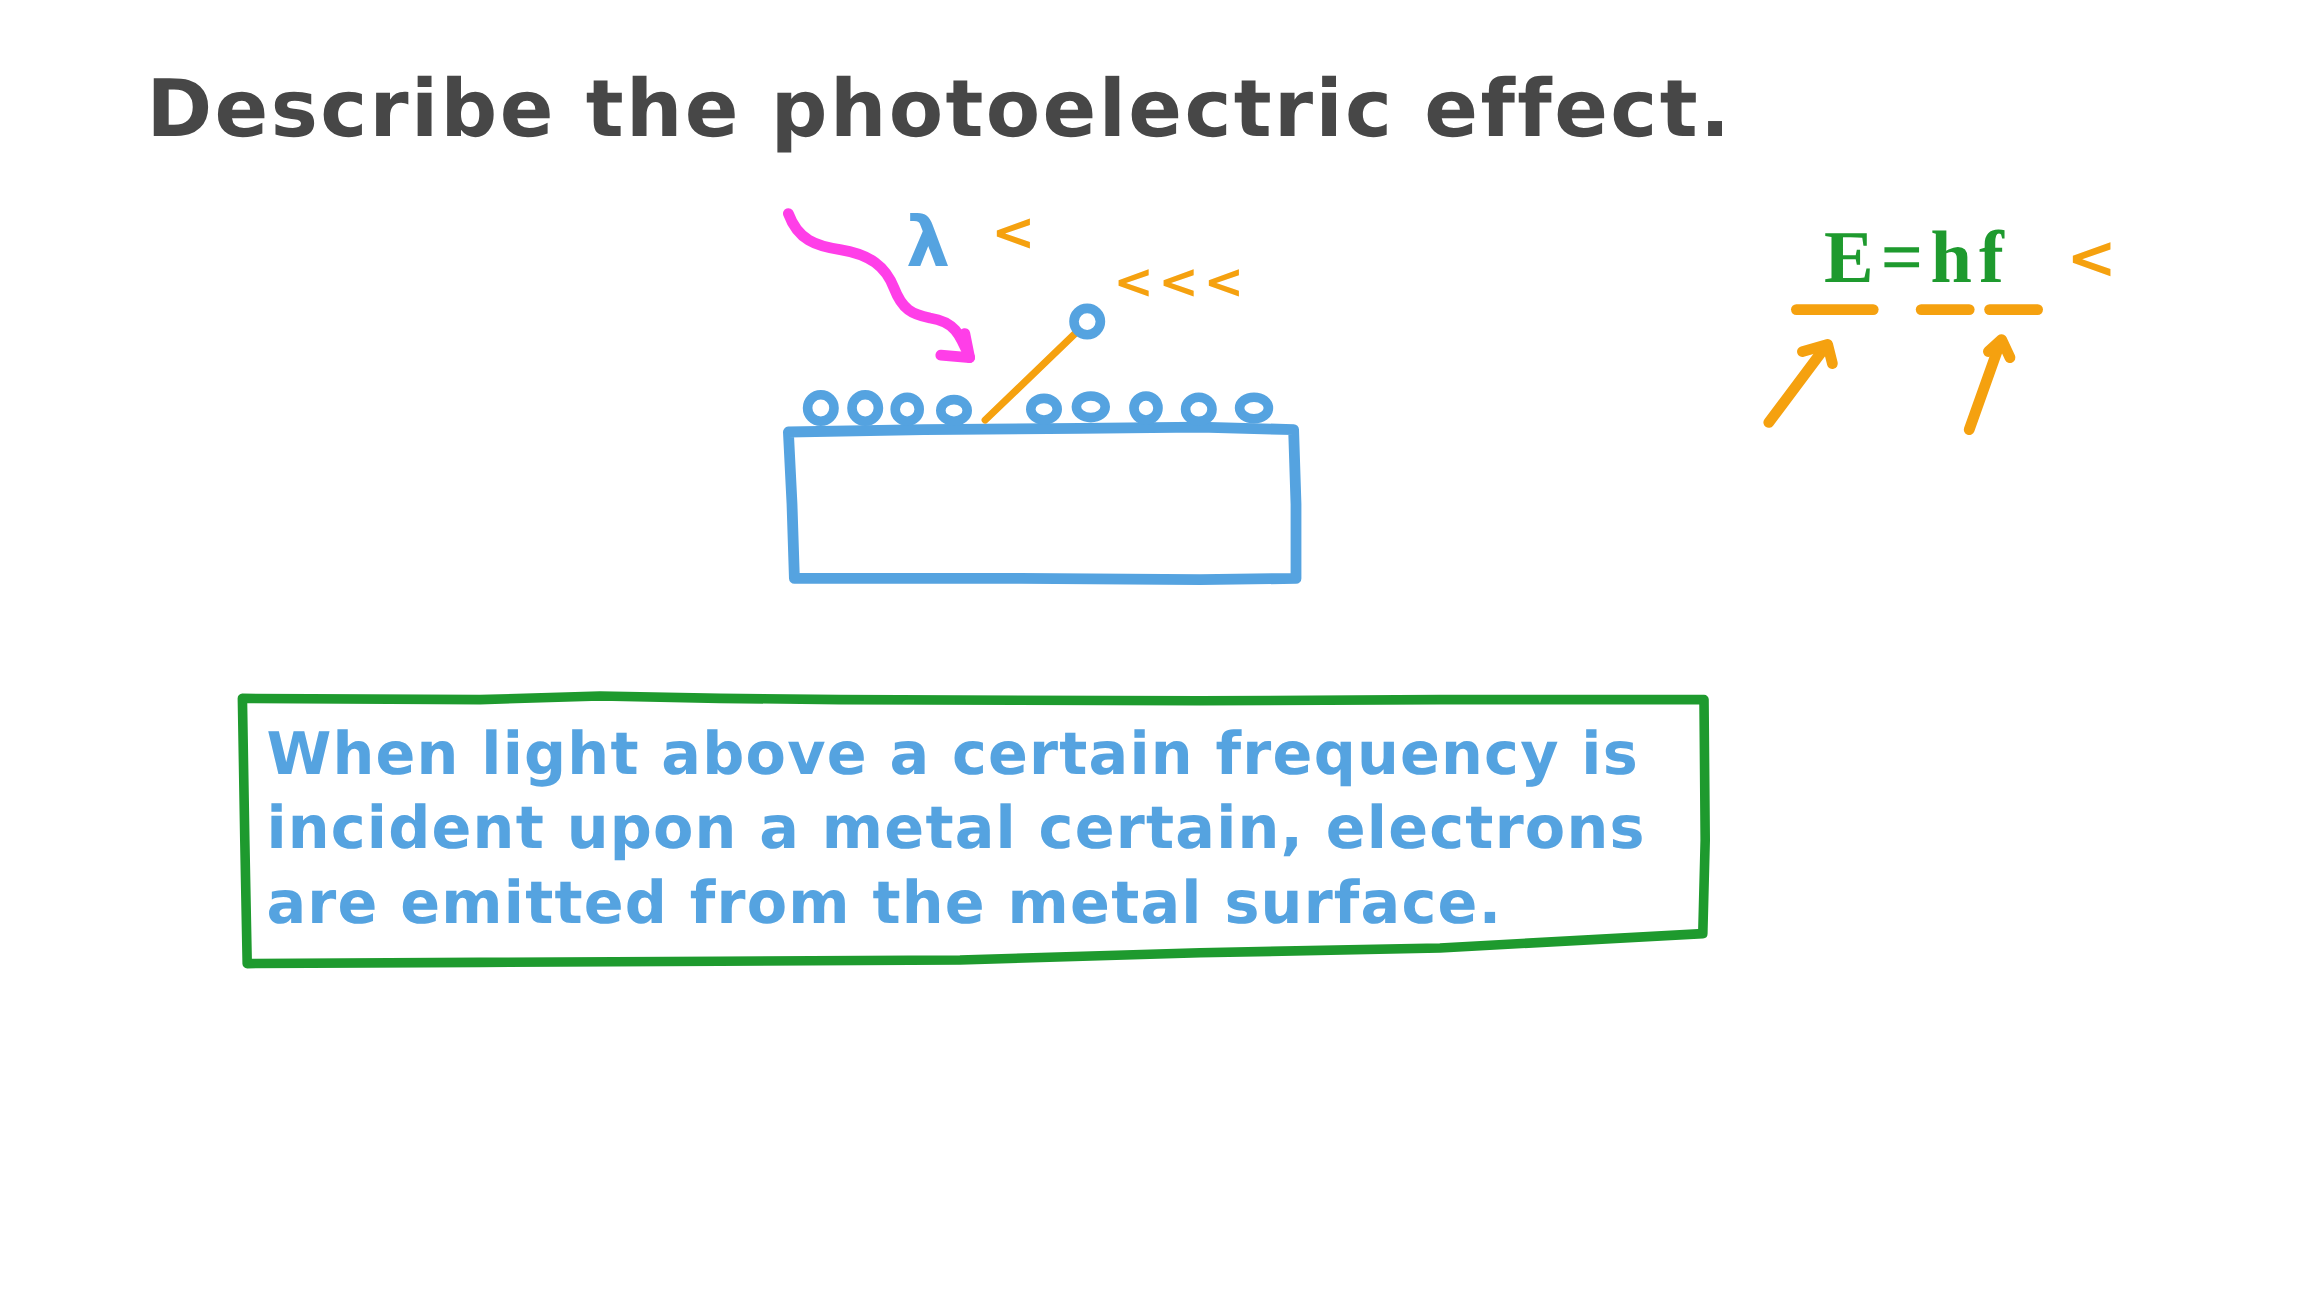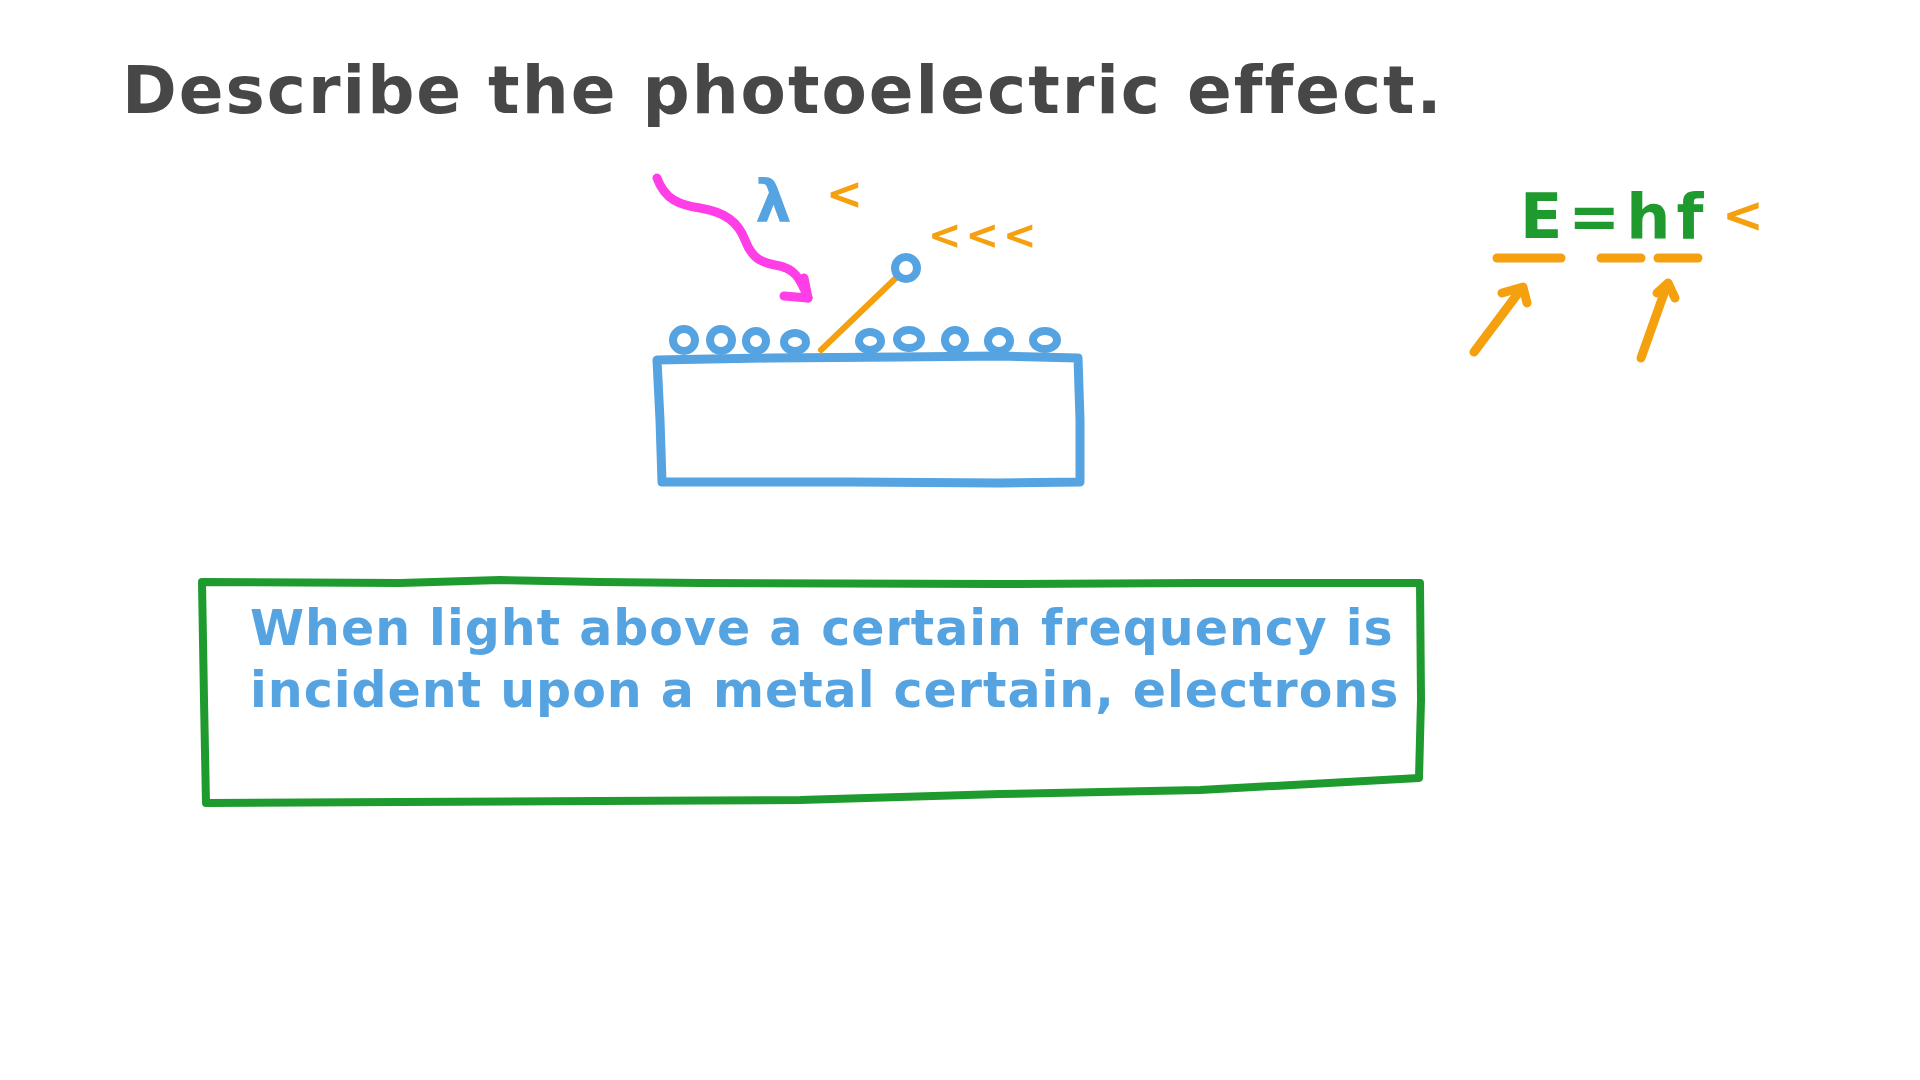--- a/index.html
+++ b/index.html
@@ -5,25 +5,25 @@
   html, body { margin: 0; padding: 0; background: #ffffff; }
   body { width: 1920px; height: 1080px; position: relative; overflow: hidden;
          font-family: "DejaVu Sans", sans-serif; }
   .title { position: absolute; left: 122px; top: 52px; font-size: 66px; font-weight: bold;
            color: #474747; letter-spacing: 2px; font-family: "DejaVu Sans", sans-serif; }
   svg.canvas { position: absolute; left: 0; top: 0; }
   .answer-box { position: absolute; left: 202px; top: 580px; width: 1214px; height: 214px;
                 box-sizing: border-box; }
   .answer-text { position: absolute; left: 222px; top: 598px; width: 1190px;
                  font-size: 49px; line-height: 62px; color: #55a3e0; font-weight: bold;
-                 font-family: "DejaVu Sans", sans-serif; letter-spacing: 1px; margin-left: 28px; }
+                 font-family: "DejaVu Sans", sans-serif; letter-spacing: 1px; }
   .answer-text div { white-space: nowrap; }
   .label { position: absolute; font-weight: bold; font-family: "DejaVu Sans", sans-serif; }
   .lambda { left: 755px; top: 168px; font-size: 58px; color: #55a3e0; }
-  .equation { left: 1520px; top: 180px; font-size: 62px; color: #1e9a2e; letter-spacing: 6px; }
+  .equation { left: 1520px; top: 180px; font-size: 62px; color: #1e9a2e; letter-spacing: 6px; font-family: Liberation Serif, serif; }
   .eq-tick { left: 1722px; top: 186px; font-size: 50px; color: #f5a10f; }
   .lambda-tick { left: 826px; top: 168px; font-size: 44px; color: #f5a10f; }
   .electron-ticks { left: 928px; top: 212px; font-size: 40px; color: #f5a10f; letter-spacing: 4px; }
 </style>
 </head>
 <body>
 
 <div class="title">Describe the photoelectric effect.</div>
 
 <svg class="canvas" width="1920" height="1080" viewBox="0 0 1920 1080">
@@ -71,13 +71,14 @@
 <div class="label lambda-tick">&lt;</div>
 <div class="label electron-ticks">&lt;&lt;&lt;</div>
 
 <div class="label equation">E=hf</div>
 <div class="label eq-tick">&lt;</div>
 
 <div class="answer-box"></div>
 <div class="answer-text">
   <div>When light above a certain frequency is</div>
   <div>incident upon a metal certain, electrons</div>
+  <div>are emitted from the metal surface.</div>
 </div>
 
 </body></html>

